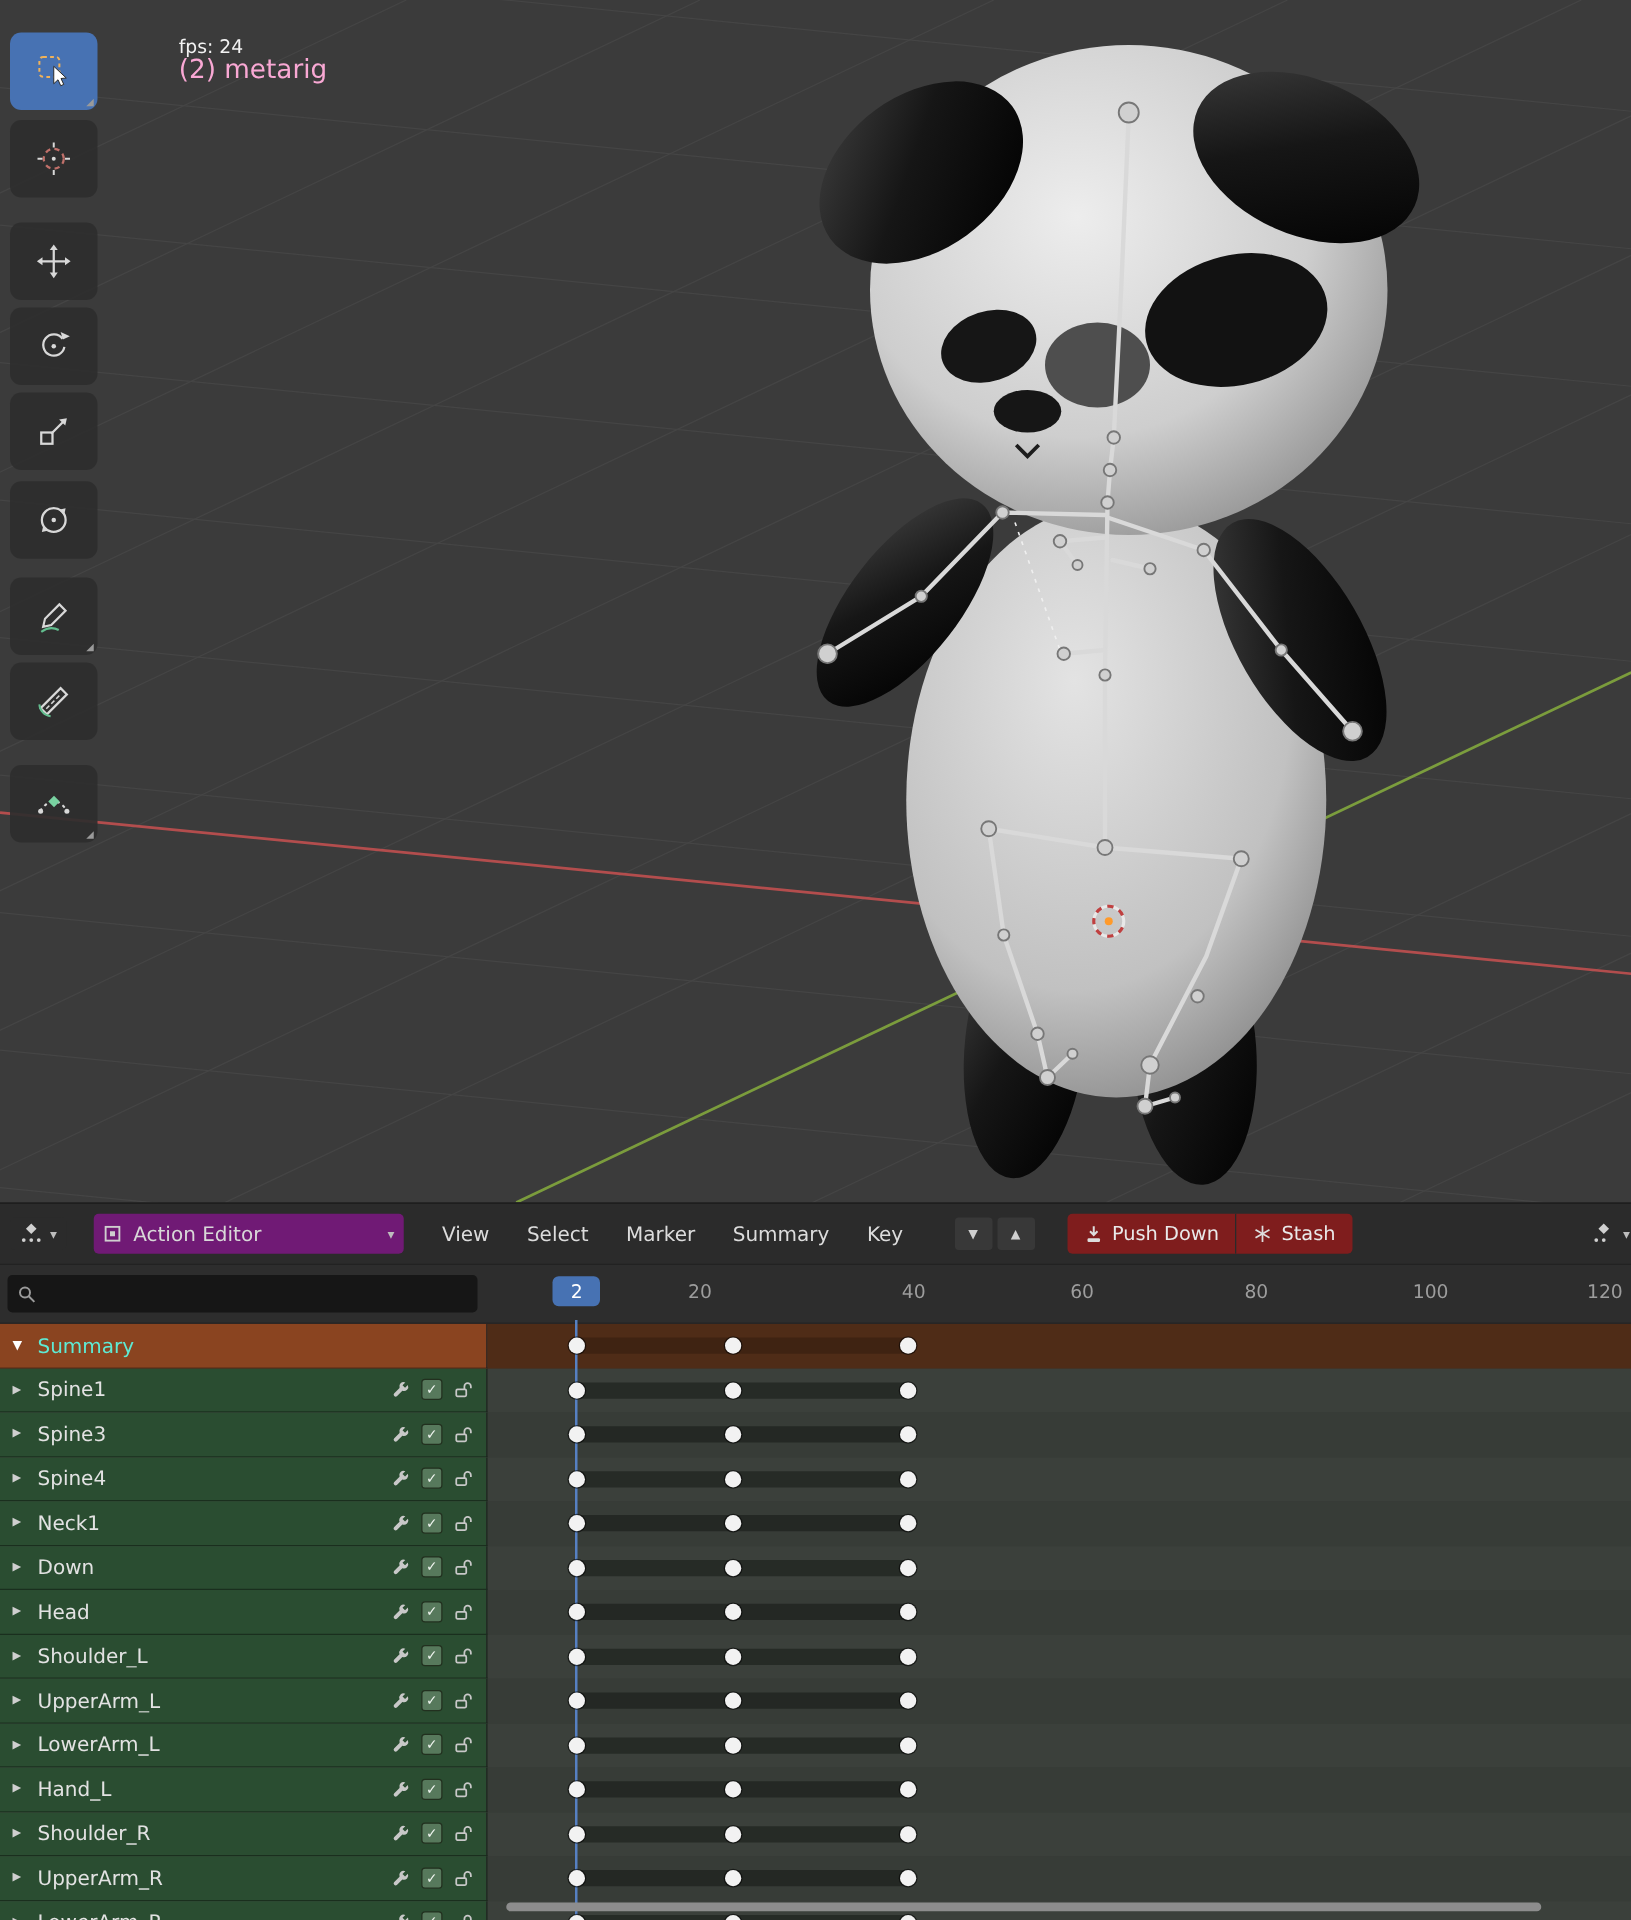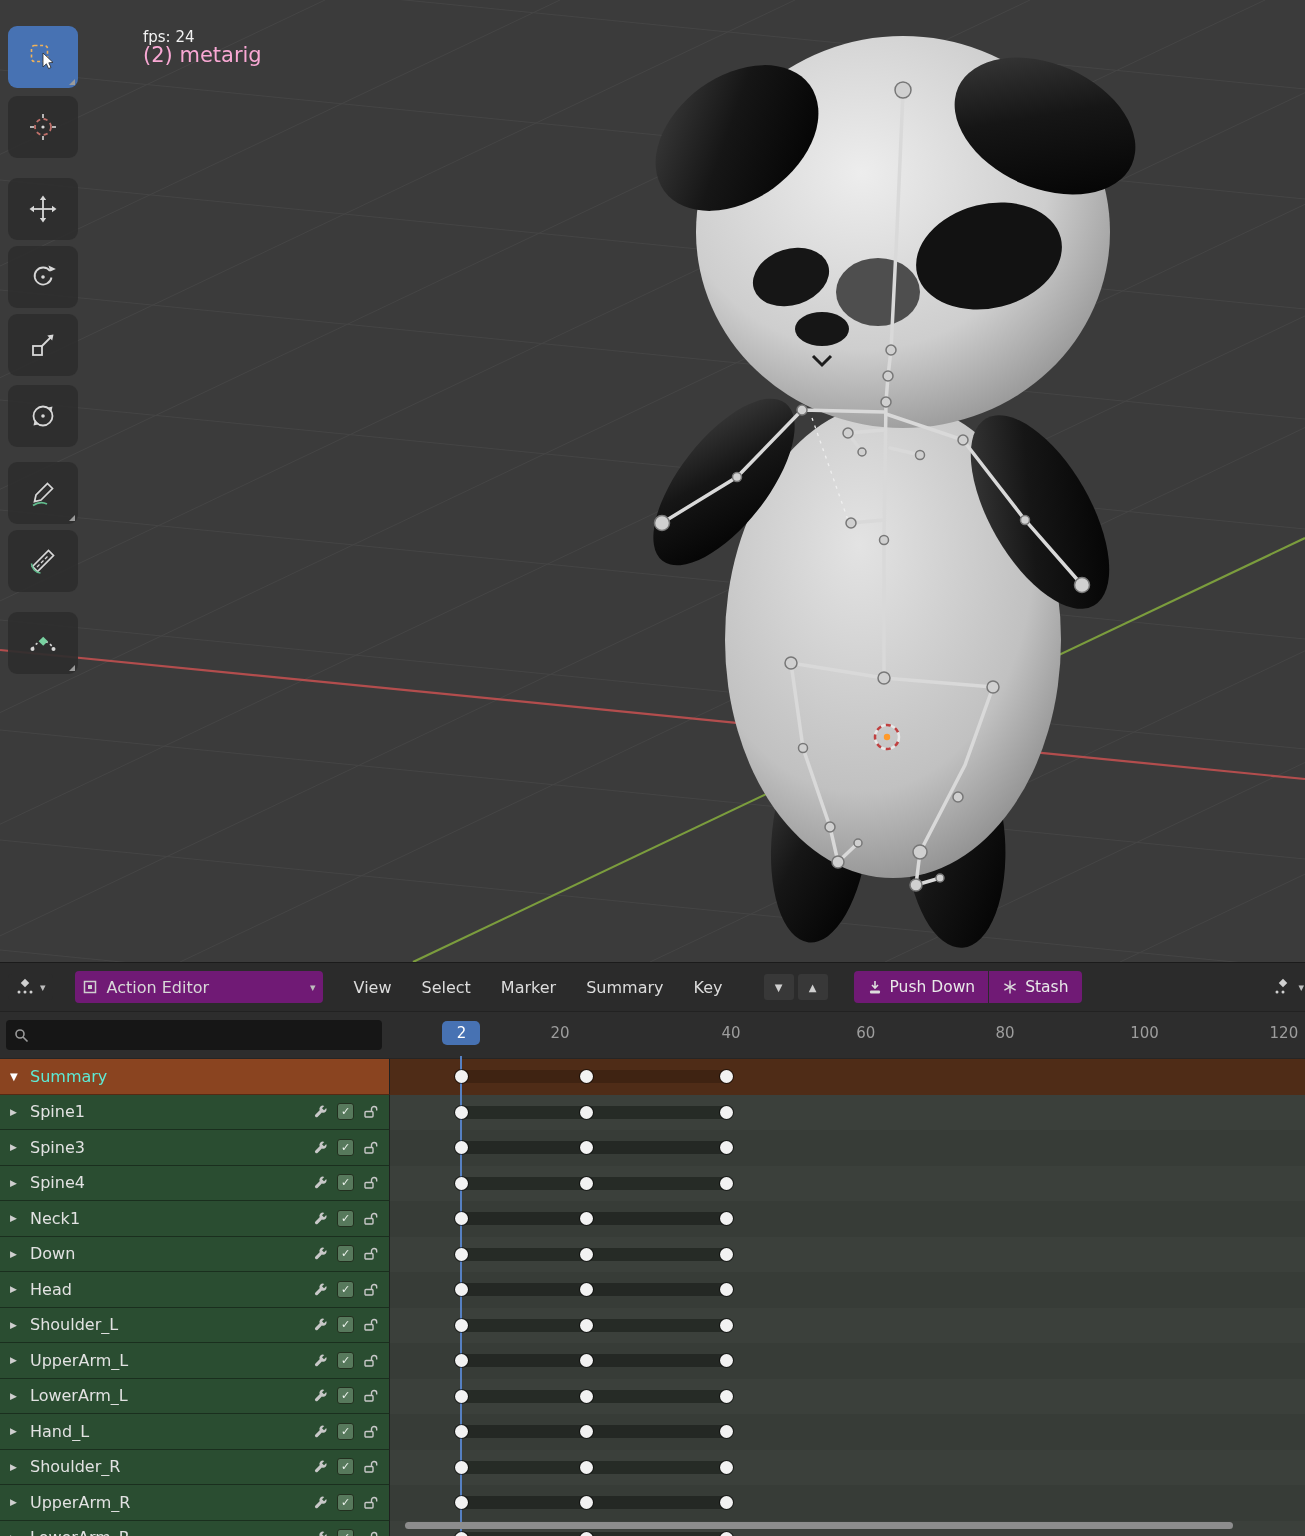--- a/index.html
+++ b/index.html
@@ -19,21 +19,21 @@
   .ds-header{position:relative;height:48px;background:#2b2b2b;border-top:1px solid #1b1b1b;border-bottom:1px solid #222;display:flex;align-items:center;font-size:16px;}
   .hdr-btn{display:flex;align-items:center;gap:5px;padding:4px 7px;border-radius:4px;cursor:pointer;color:#d8d8d8;}
   .hdr-chev{font-size:11px;color:#bdbdbd;}
   .etype{margin-left:8px;background:#2b2b2b;}
   .mode-dd{margin-left:22px;background:#701a75;width:248px;height:32px;box-sizing:border-box;}
   .mode-dd .lbl{flex:1;padding-left:4px;}
   .menus{display:flex;margin-left:16px;}
   .menu-item{padding:6px 15px;cursor:pointer;color:#dcdcdc;}
   .browse{display:flex;gap:4px;margin-left:26px;}
   .tri-btn{width:30px;height:26px;background:#383838;border-radius:3px;display:flex;align-items:center;justify-content:center;font-size:10px;color:#cfcfcf;cursor:pointer;}
-  .action-group{display:flex;margin-left:26px;background:#701a75;border-radius:4px;overflow:hidden;height:32px;}
+  .action-group{display:flex;margin-left:26px;background:#7f1d1d;border-radius:4px;overflow:hidden;height:32px;}
   .action-btn{display:flex;align-items:center;gap:7px;padding:0 13px;font-size:15.5px;color:#e9e9e9;cursor:pointer;}
   .action-btn + .action-btn{border-left:1px solid #2a2a2a;}
   .hdr-right{margin-left:auto;margin-right:-6px;}
   
   .ds-ruler{position:relative;height:46px;background:#2d2d2d;border-bottom:1px solid #252525;}
   .search-box{position:absolute;left:6px;top:8px;width:376px;height:30px;background:#161616;border-radius:4px;display:flex;align-items:center;}
   .search-box svg{margin-left:8px;}
   .search-input{flex:1;background:transparent;border:none;outline:none;color:#ddd;font-size:14px;padding:0 8px;font-family:"DejaVu Sans",sans-serif;}
   .ruler-num{position:absolute;top:12px;transform:translateX(-50%);font-size:15px;color:#9d9d9d;}
   .frame-badge{position:absolute;top:9px;transform:translateX(-50%);min-width:22px;padding:3px 8px;background:#4772b3;border-radius:5px;color:#fff;font-size:15px;text-align:center;z-index:6;}

